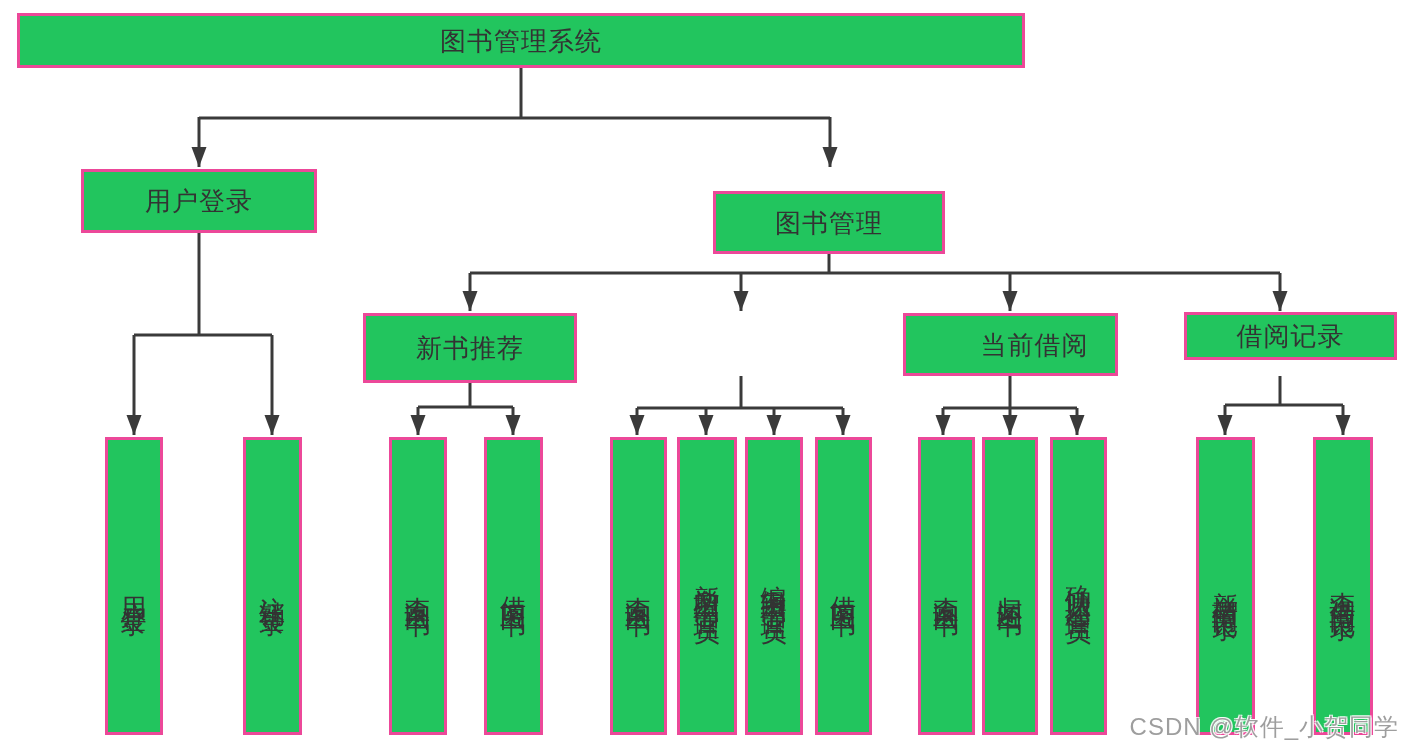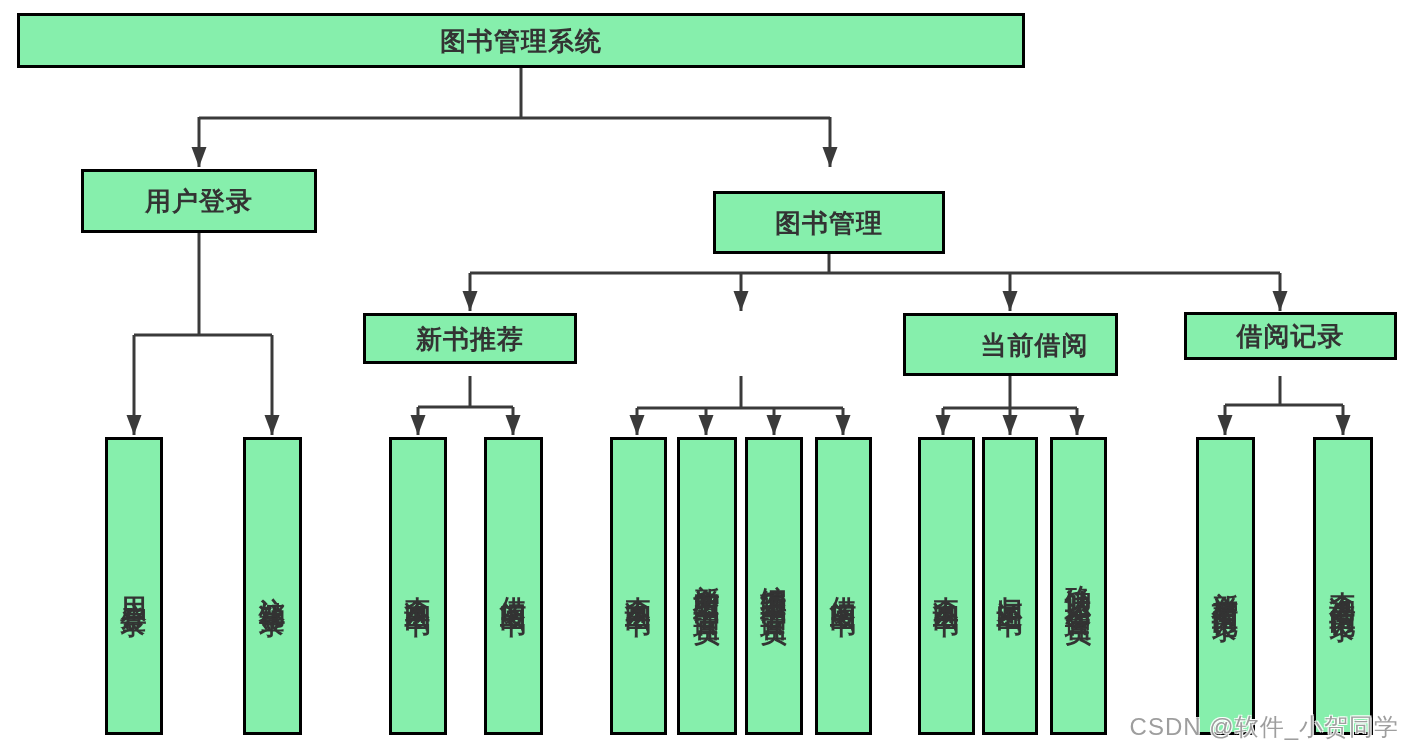--- a/index.html
+++ b/index.html
@@ -2,24 +2,23 @@
 <html><head>
 <meta charset="utf-8">
 <style>
   html,body{margin:0;padding:0;background:#ffffff;}
   #stage{
     position:relative;width:1405px;height:747px;background:#ffffff;overflow:hidden;
     font-family:"Liberation Sans",sans-serif;color:#333333;
   }
   #wires{position:absolute;left:0;top:0;z-index:1;}
   .node{
-    position:absolute;box-sizing:border-box;background:#86efac;
-    border:3px solid #000000;display:flex;align-items:center;justify-content:center;
+    position:absolute;box-sizing:border-box;background:#22c55e;
+    border:3px solid #ec4899;display:flex;align-items:center;justify-content:center;
     z-index:2;
-    font-weight:bold;
   }
   .hlabel{
     font-size:26px;letter-spacing:1px;color:#333333;white-space:nowrap;line-height:1;
   }
   .vtext{
     writing-mode:vertical-rl;text-orientation:mixed;
     font-size:26px;letter-spacing:5px;line-height:1;color:#333333;
   }
   #watermark{
     position:absolute;right:6px;bottom:4px;z-index:3;
@@ -86,21 +85,21 @@
     <span class="hlabel">图书管理系统</span>
   </div>
 
   <div class="node" style="left:81px;top:169px;width:236px;height:64px;">
     <span class="hlabel">用户登录</span>
   </div>
   <div class="node" style="left:713px;top:169px;width:232px;height:63px;margin-top:22px;">
     <span class="hlabel">图书管理</span>
   </div>
 
-  <div class="node" style="left:363px;top:313px;width:214px;height:51px;">
+  <div class="node" style="left:363px;top:313px;width:214px;height:70px;">
     <span class="hlabel">新书推荐</span>
   </div>
   <div class="node" style="left:903px;top:313px;width:215px;height:63px;padding-left:48px;">
     <span class="hlabel">当前借阅</span>
   </div>
   <div class="node" style="left:1184px;top:312px;width:213px;height:48px;">
     <span class="hlabel">借阅记录</span>
   </div>
 
   <div class="node" style="left:105px;top:437px;width:58px;height:298px;">

